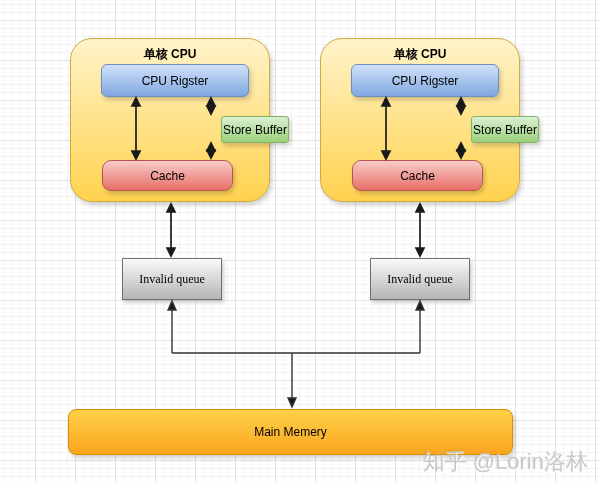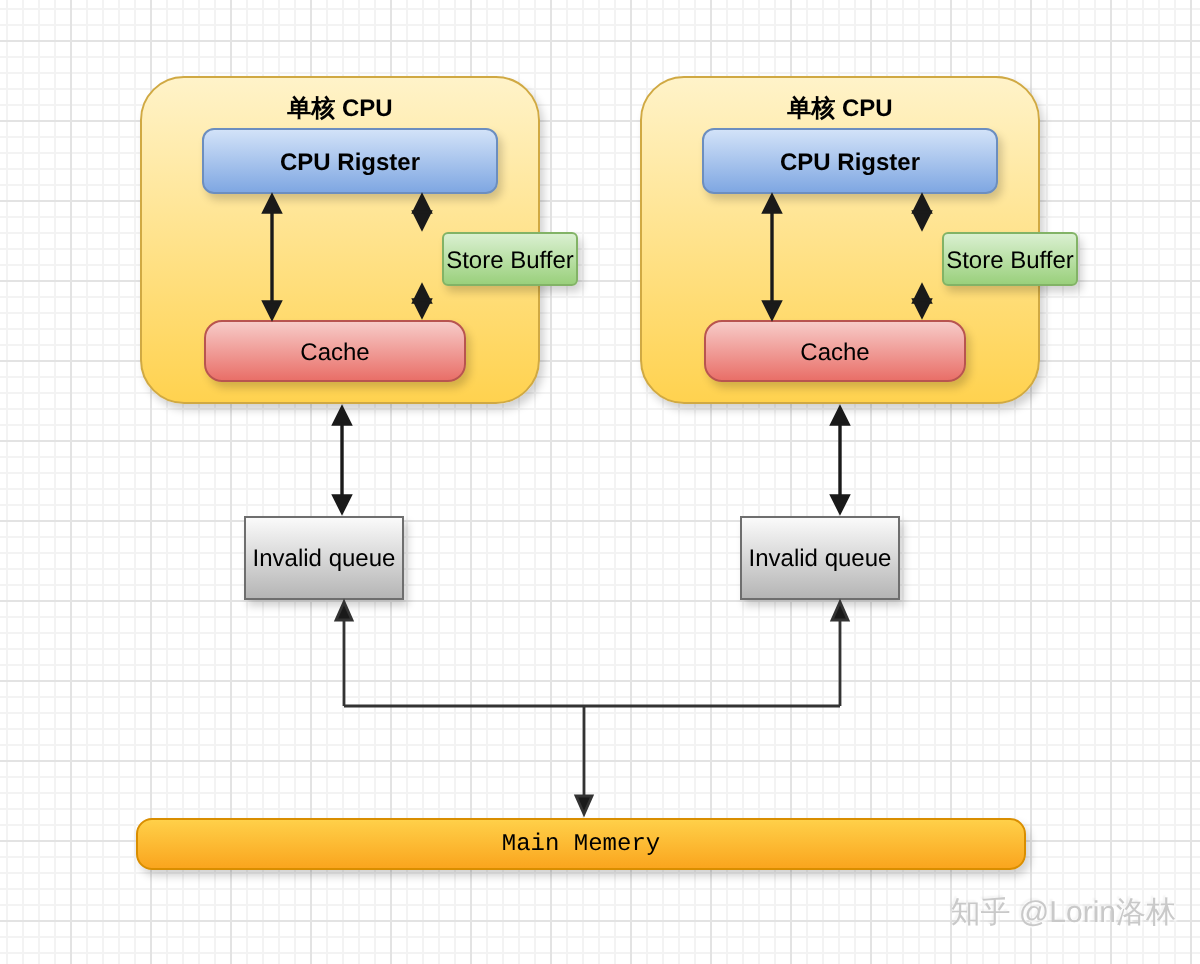--- a/index.html
+++ b/index.html
@@ -48,21 +48,21 @@
     font-size: 12px;
     text-align: center;
   }
 
   .register {
     left: 30px; top: 25px;
     width: 148px; height: 33px;
     border: 1px solid #6c8ebf;
     border-radius: 6px;
     background: linear-gradient(#d2e2f8, #7fa7e2);
-    font-weight: bold;
+    font-weight: normal;
   }
 
   .store-buffer {
     left: 106px; top: 77px;
     width: 68px; height: 27px;
     border: 1px solid #82b366;
     border-radius: 3px;
     background: linear-gradient(#daf0d1, #9ad07c);
     margin-left: 44px;
   }
@@ -70,40 +70,40 @@
   .cache {
     left: 31px; top: 121px;
     width: 131px; height: 31px;
     border: 1px solid #b85450;
     border-radius: 9px;
     background: linear-gradient(#f7cbc8, #e96f68);
   }
 
   .invalid-queue {
     top: 258px;
-    width: 80px; height: 42px;
+    width: 100px; height: 42px;
     border: 1px solid #6e6e6e;
     background: linear-gradient(#fafafa, #b5b5b5);
+    font-family: Liberation Serif, serif;
   }
   .invalid-queue-1 { left: 122px; }
   .invalid-queue-2 { left: 370px; }
 
   .main-memory {
     left: 68px; top: 409px;
-    width: 445px; height: 26px;
+    width: 445px; height: 46px;
     border: 1px solid #d98e00;
     border-radius: 8px;
     background: linear-gradient(#ffd049, #faa51e);
-    font-family: Liberation Mono, monospace;
   }
 
   .watermark {
     position: absolute;
     top: 447px; right: 12px;
-    font-size: 15px;
+    font-size: 22px;
     color: #c9c9c9;
     text-shadow: 1px 1px 1px rgba(255,255,255,0.95), -1px -1px 1px rgba(0,0,0,0.05);
     white-space: nowrap;
   }
 
   svg.connectors {
     position: absolute;
     top: 0; left: 0;
     width: 600px; height: 482px;
     pointer-events: none;

